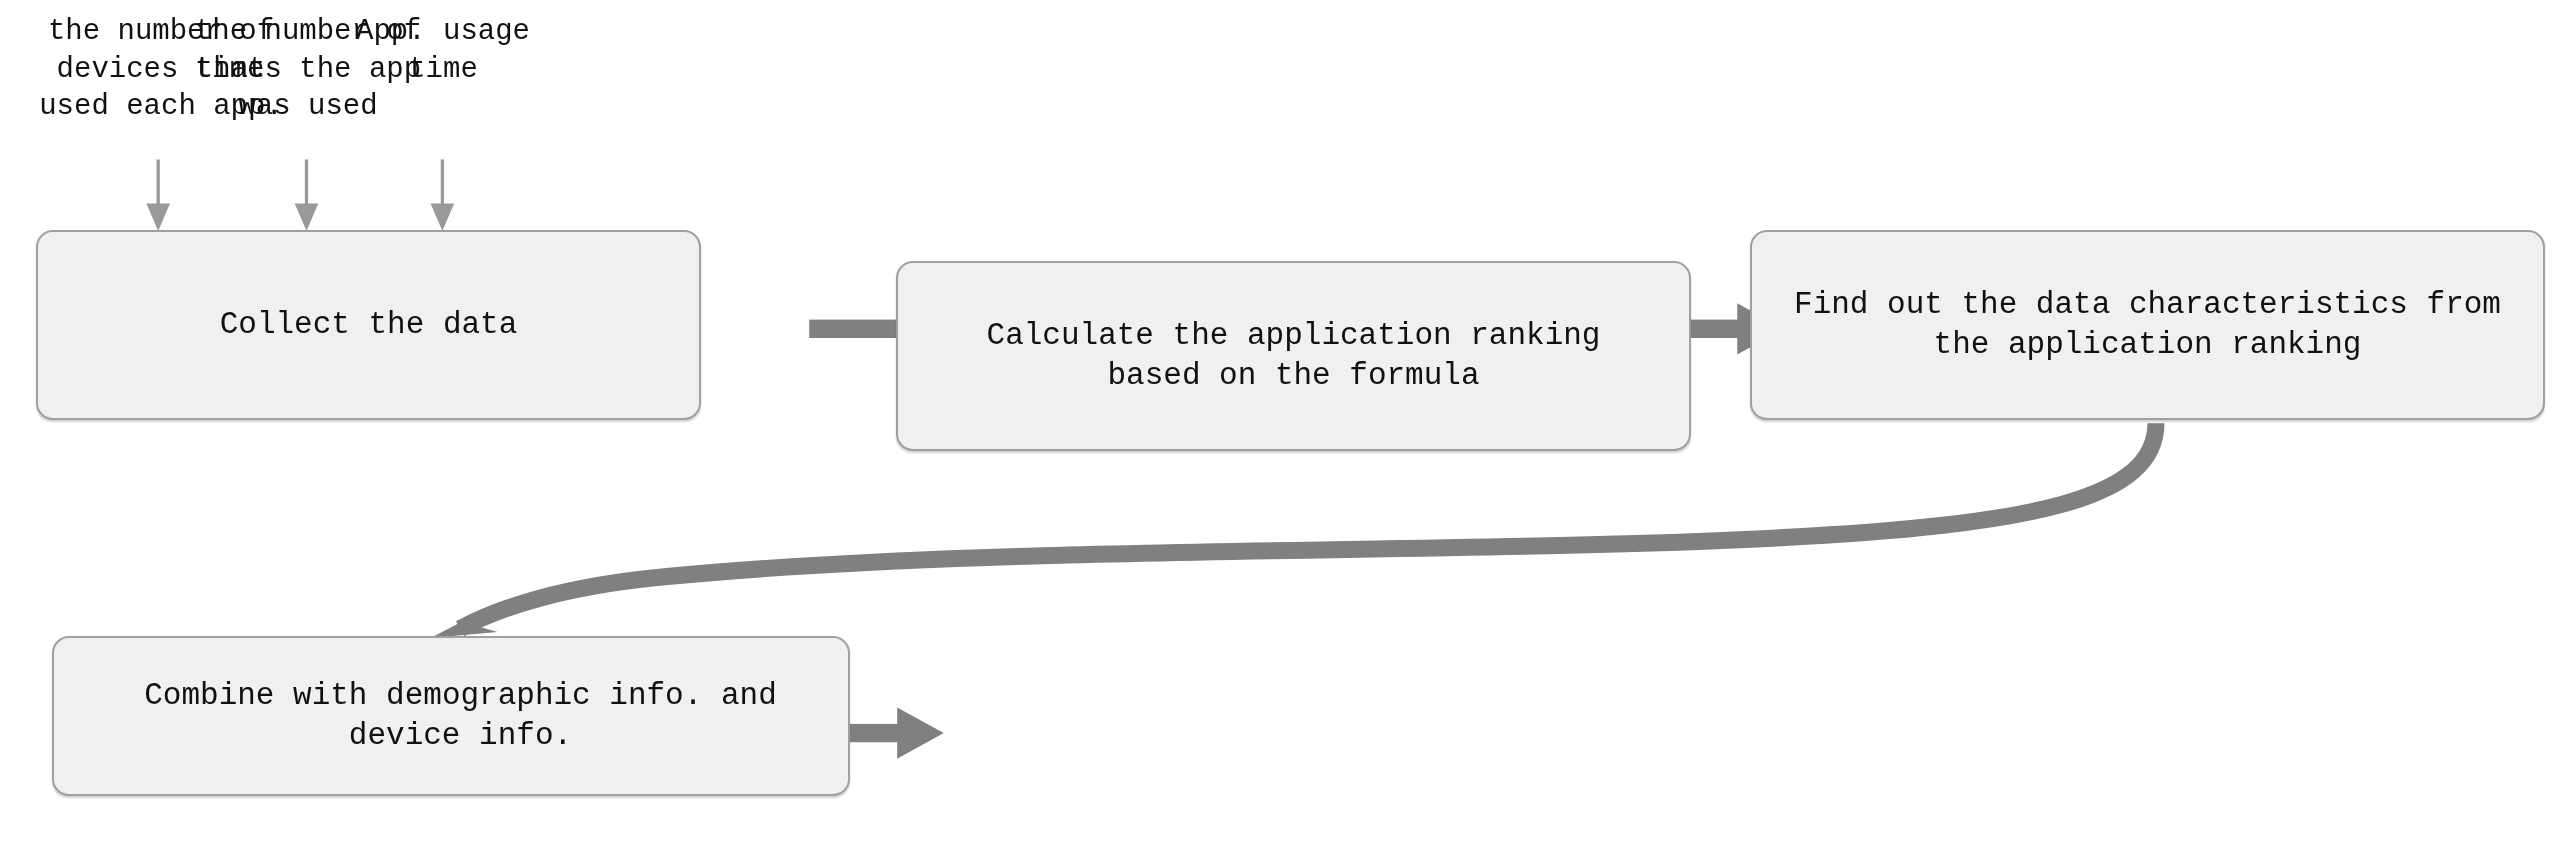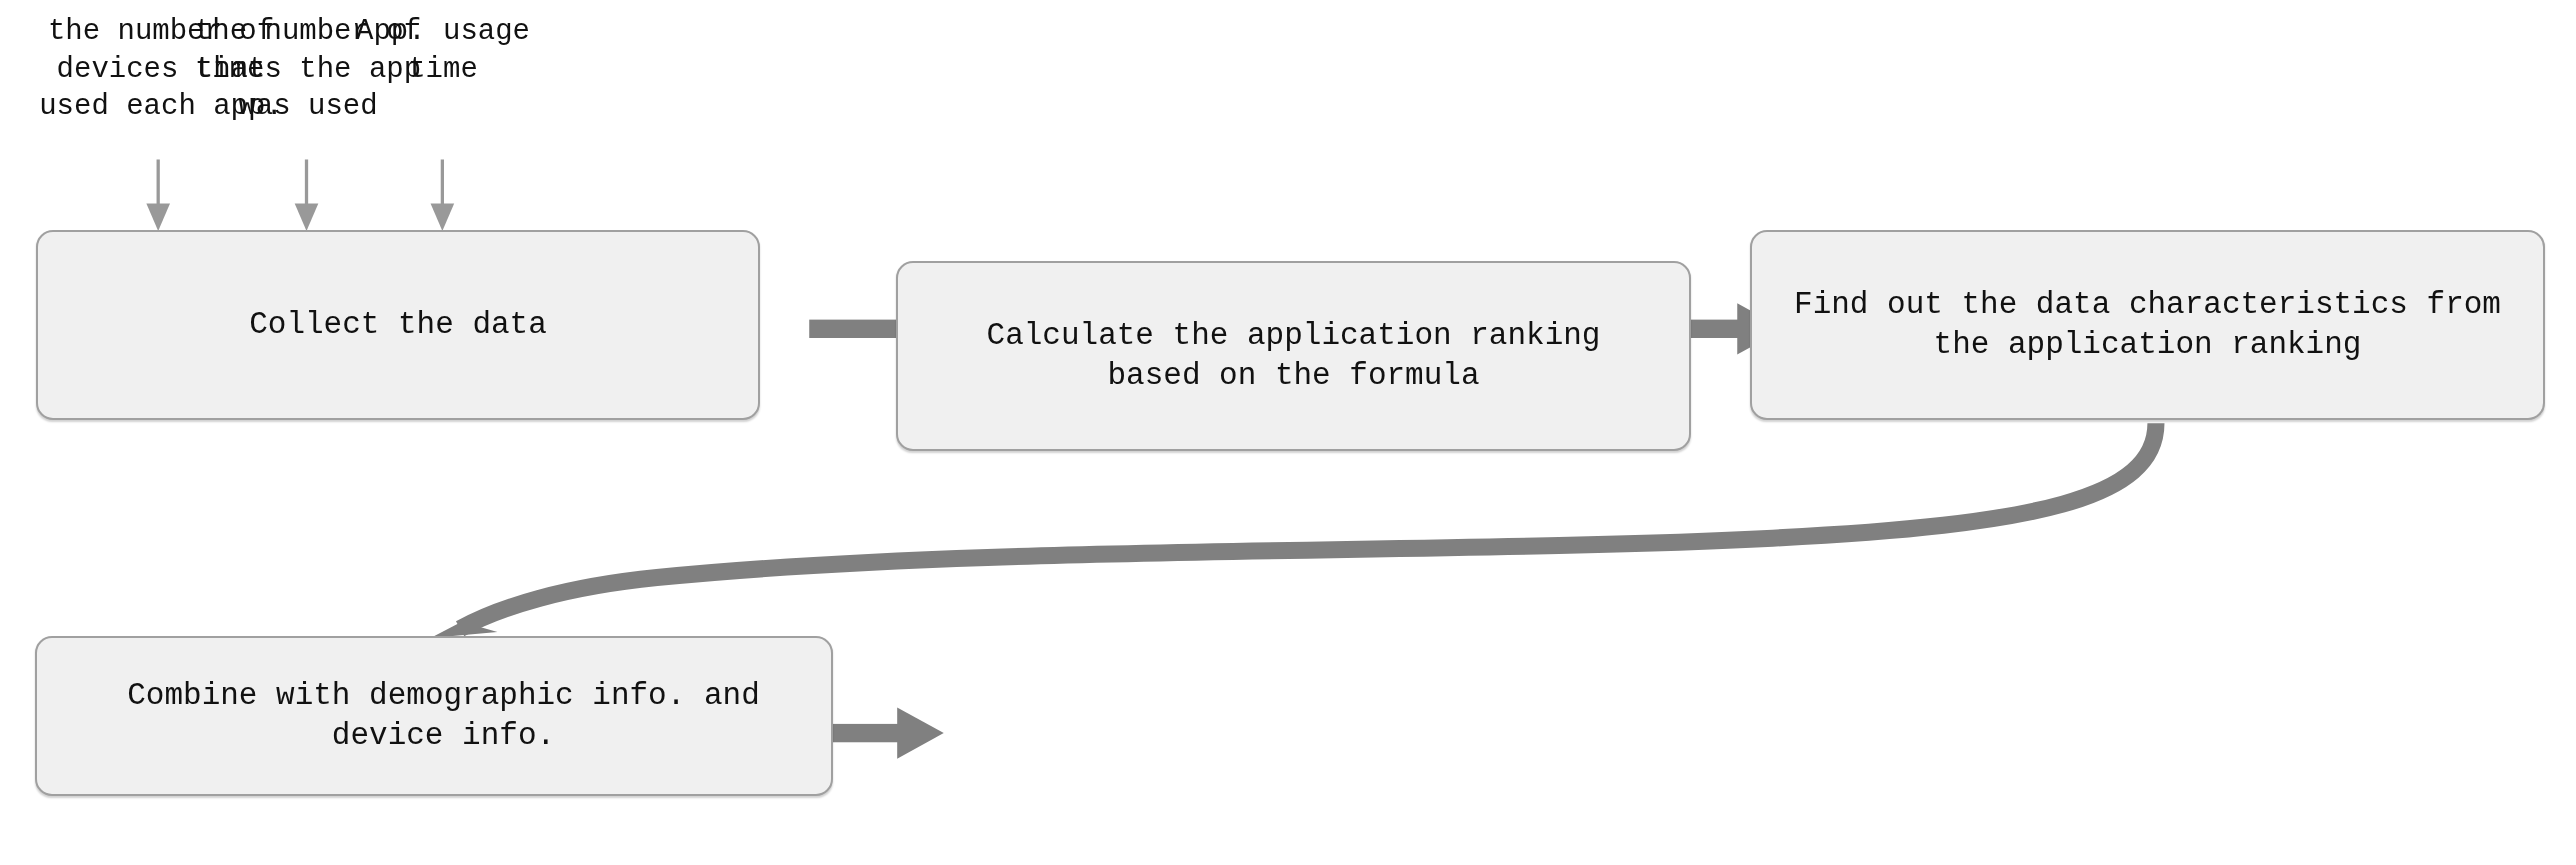--- a/index.html
+++ b/index.html
@@ -99,34 +99,34 @@
 devices that
 used each app.</div>
 
   <div class="src-label" style="left:183px; top:13px; width:250px;">the number of
 times the app
 was used</div>
 
   <div class="src-label" style="left:341px; top:13px; width:204px;">App. usage
 time</div>
 
-  <div class="node-box" style="left:36px; top:230px; width:724px; height:190px;">
+  <div class="node-box" style="left:36px; top:230px; width:665px; height:190px;">
     <span class="node-label">Collect the data</span>
   </div>
 
   <div class="node-box" style="left:896px; top:224px; width:795px; height:190px;margin-top:37px;">
     <span class="node-label">Calculate the application ranking
 based on the formula</span>
   </div>
 
   <div class="node-box" style="left:1750px; top:230px; width:795px; height:190px;">
     <span class="node-label">Find out the data characteristics from
 the application ranking</span>
   </div>
 
-  <div class="node-box" style="left:35px; top:636px; width:798px; height:160px;padding-left:36px;">
+  <div class="node-box" style="left:52px; top:636px; width:798px; height:160px;padding-left:36px;">
     <span class="node-label">Combine with demographic info. and
 device info.</span>
   </div>
 
 
 </div>
 
 
 </body></html>

